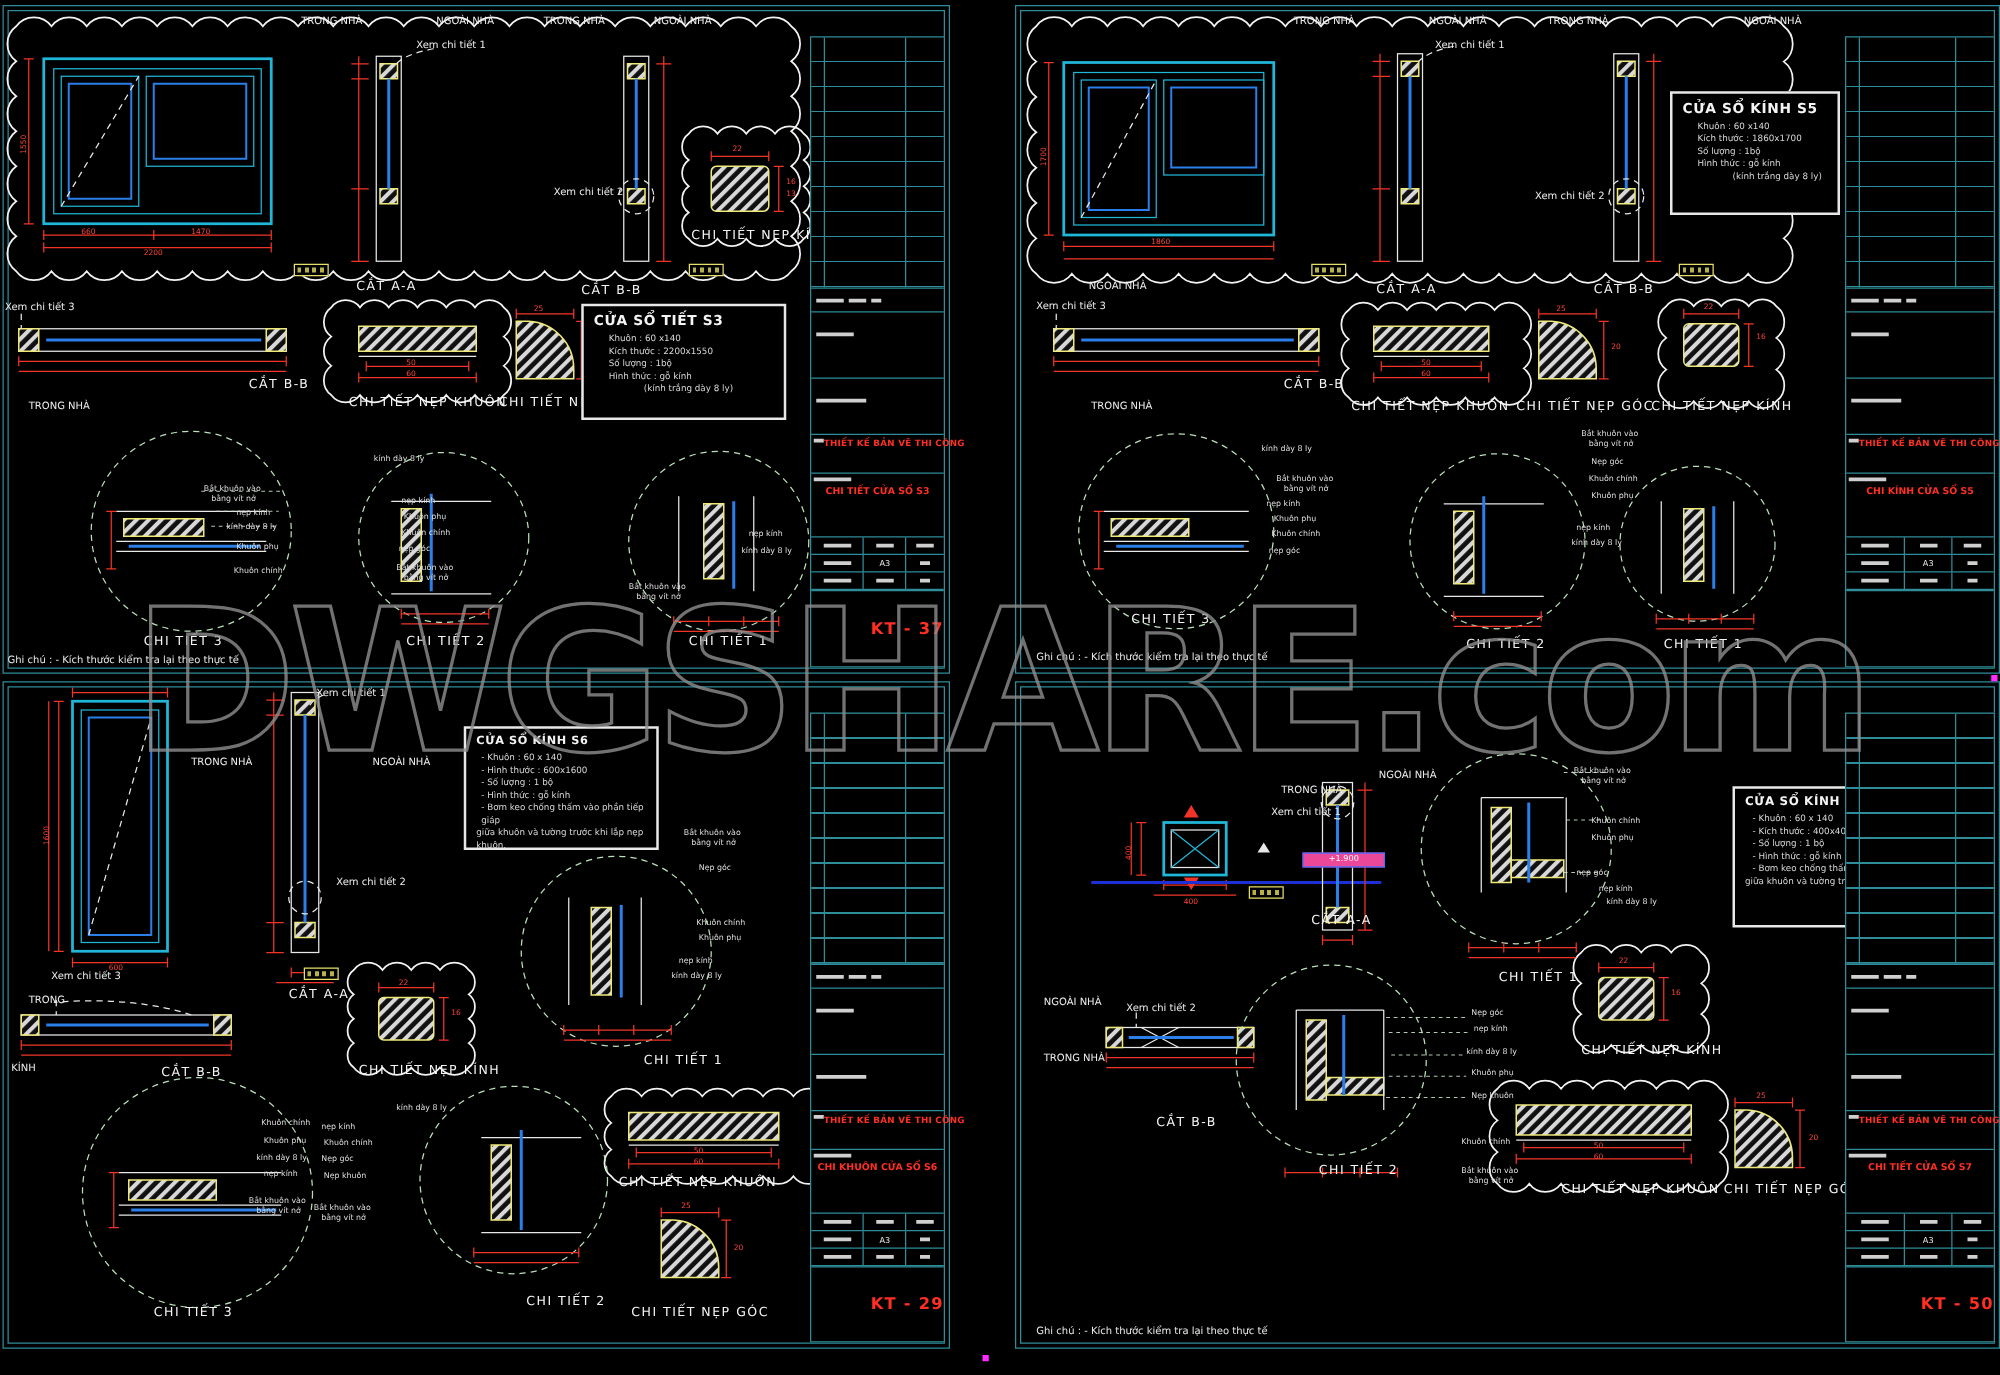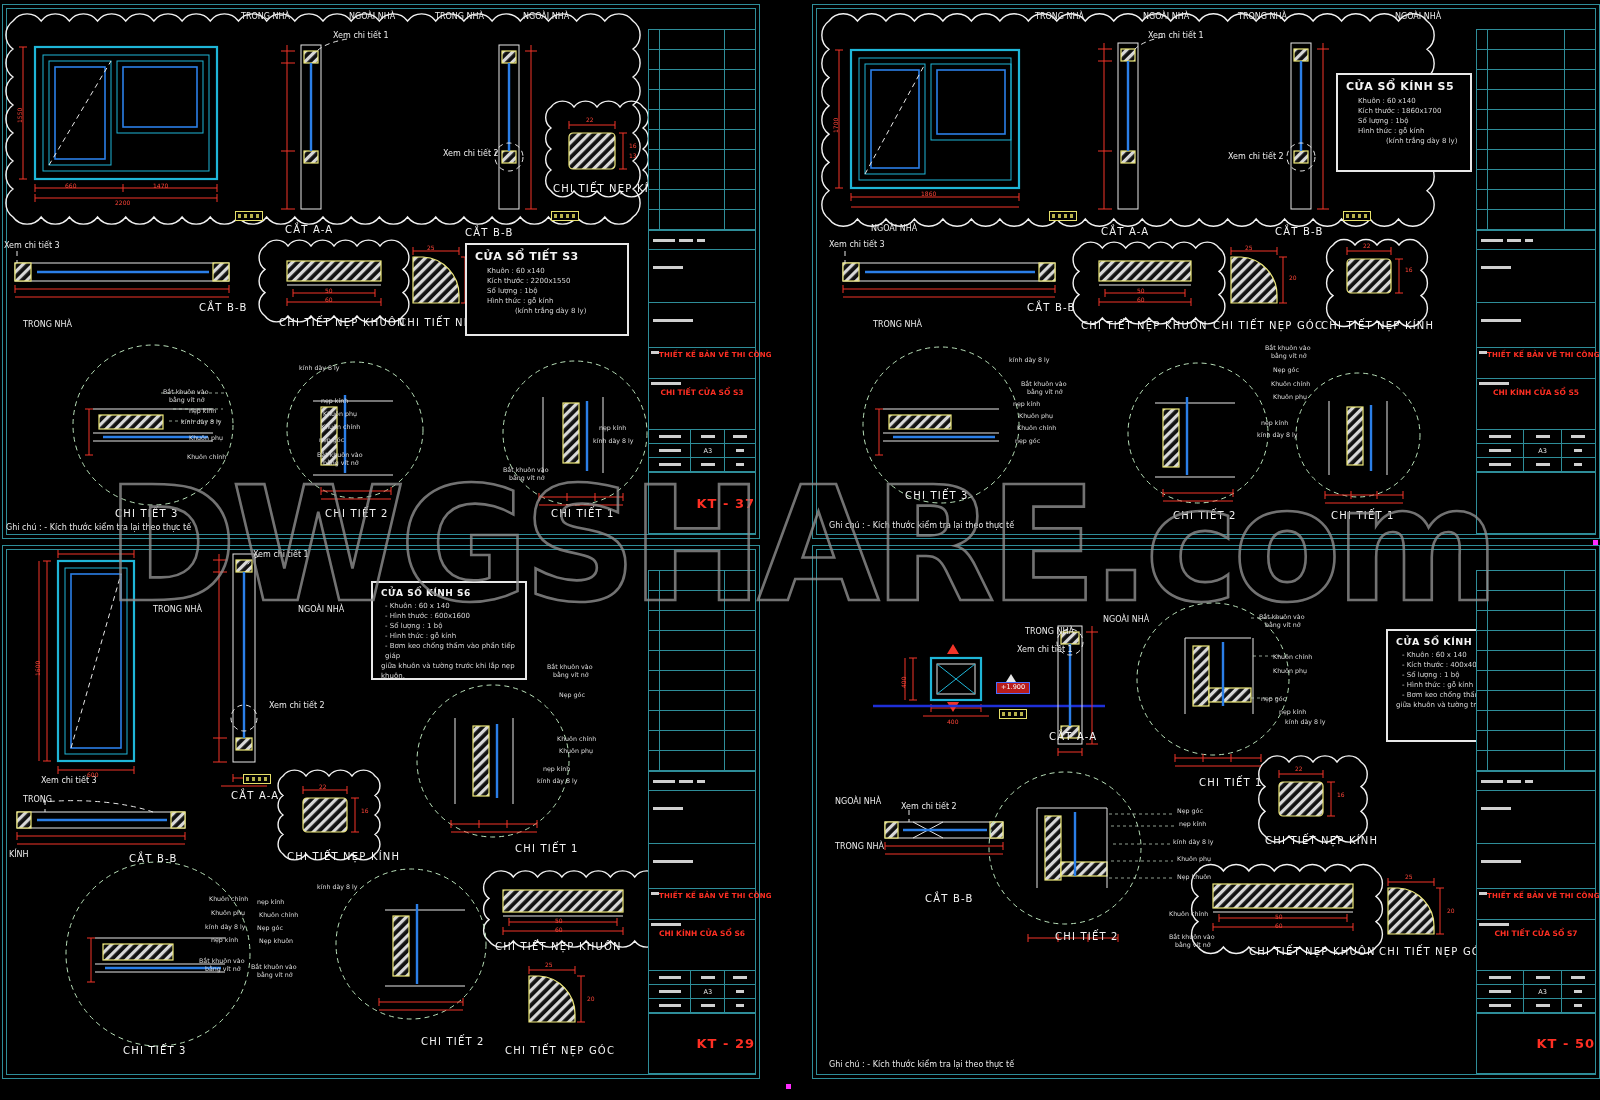--- a/index.html
+++ b/index.html
@@ -13,22 +13,22 @@
   .co{position:absolute;color:#dedede;font-size:6.3px;white-space:nowrap;line-height:1;}
   .dm{position:absolute;color:#ff4538;font-size:6px;white-space:nowrap;line-height:1;}
   .rot{transform:rotate(-90deg);transform-origin:left top;}
   .note{position:absolute;color:#e8e8e8;font-size:8px;white-space:nowrap;}
   .specbox{position:absolute;border:2px solid #e8e8e8;background:#000;padding:5px 6px 4px 8px;}
   .spec-title{color:#f4f4f4;font-size:11px;font-weight:bold;letter-spacing:.5px;margin-bottom:3px;}
   .spec-line{color:#d8d8d8;font-size:7px;line-height:10px;padding-left:12px;}
   .spec-line.tail{padding-left:40px;}
   .tag{position:absolute;height:8px;width:26px;border:1px solid #e6e06a;background:#000;}
   .tag::before{content:"";position:absolute;inset:2px;background:repeating-linear-gradient(90deg,#b7b14b 0 3px,transparent 3px 6px);}
-  .elevmark{position:absolute;background:#b91c1c;border:1px solid #4a6cff;color:#fff;
-            font-size:6.5px;padding:1px 4px;line-height:1.2;}
+  .elevmark{position:absolute;background:#ec4899;border:1px solid #4a6cff;color:#fff;
+            font-size:6.5px;padding:1px 20px;line-height:1.2;margin-left:46px;}
   .mg{position:absolute;width:5px;height:5px;background:#ff2bff;}
   
   .tb{position:absolute;top:24px;bottom:4px;border:1px solid #2e8d99;background:#000;
       display:flex;flex-direction:column;}
   .tb-rev{height:200px;border-bottom:1px solid #2e8d99;position:relative;
       background:repeating-linear-gradient(to bottom,transparent 0 19px,#2e8d99 19px 20px);}
   .tb-rev::before{content:"";position:absolute;top:0;bottom:0;left:10px;width:1px;background:#2e8d99;}
   .tb-rev::after{content:"";position:absolute;top:0;bottom:0;right:30px;width:1px;background:#2e8d99;}
   .tb-foot{height:18px;border-bottom:1px solid #2e8d99;display:flex;align-items:center;gap:4px;padding:0 4px;}
   .bar{display:inline-block;height:3px;background:#cfcfcf;}
@@ -566,21 +566,21 @@
           <span class="bar w8"></span>
         </div>
     <div class="tb-box" style="height:44px"><span class="bar w30"></span></div>
     <div class="tb-box" style="height:36px"><span class="bar w40"></span></div>
     <div class="tb-red" style="height:24px">
       <span class="bar w8" style="float:left"></span>
       <div class="redtxt">THIẾT KẾ BẢN VẼ THI CÔNG</div>
     </div>
     <div class="tb-red" style="height:44px">
       <span class="bar w30" style="float:left"></span>
-      <div class="redtxt2">CHI KÍNH CỬA SỔ S6</div>
+      <div class="redtxt2">CHI KHUÔN CỬA SỔ S6</div>
     </div>
     <div class="tb-grid">
       <div class="tb-cell">
             <span class="bar w22"></span>
           </div>
           <div class="tb-cell">
             <span class="bar w14"></span>
           </div>
           <div class="tb-cell">
             <span class="bar w14"></span>

